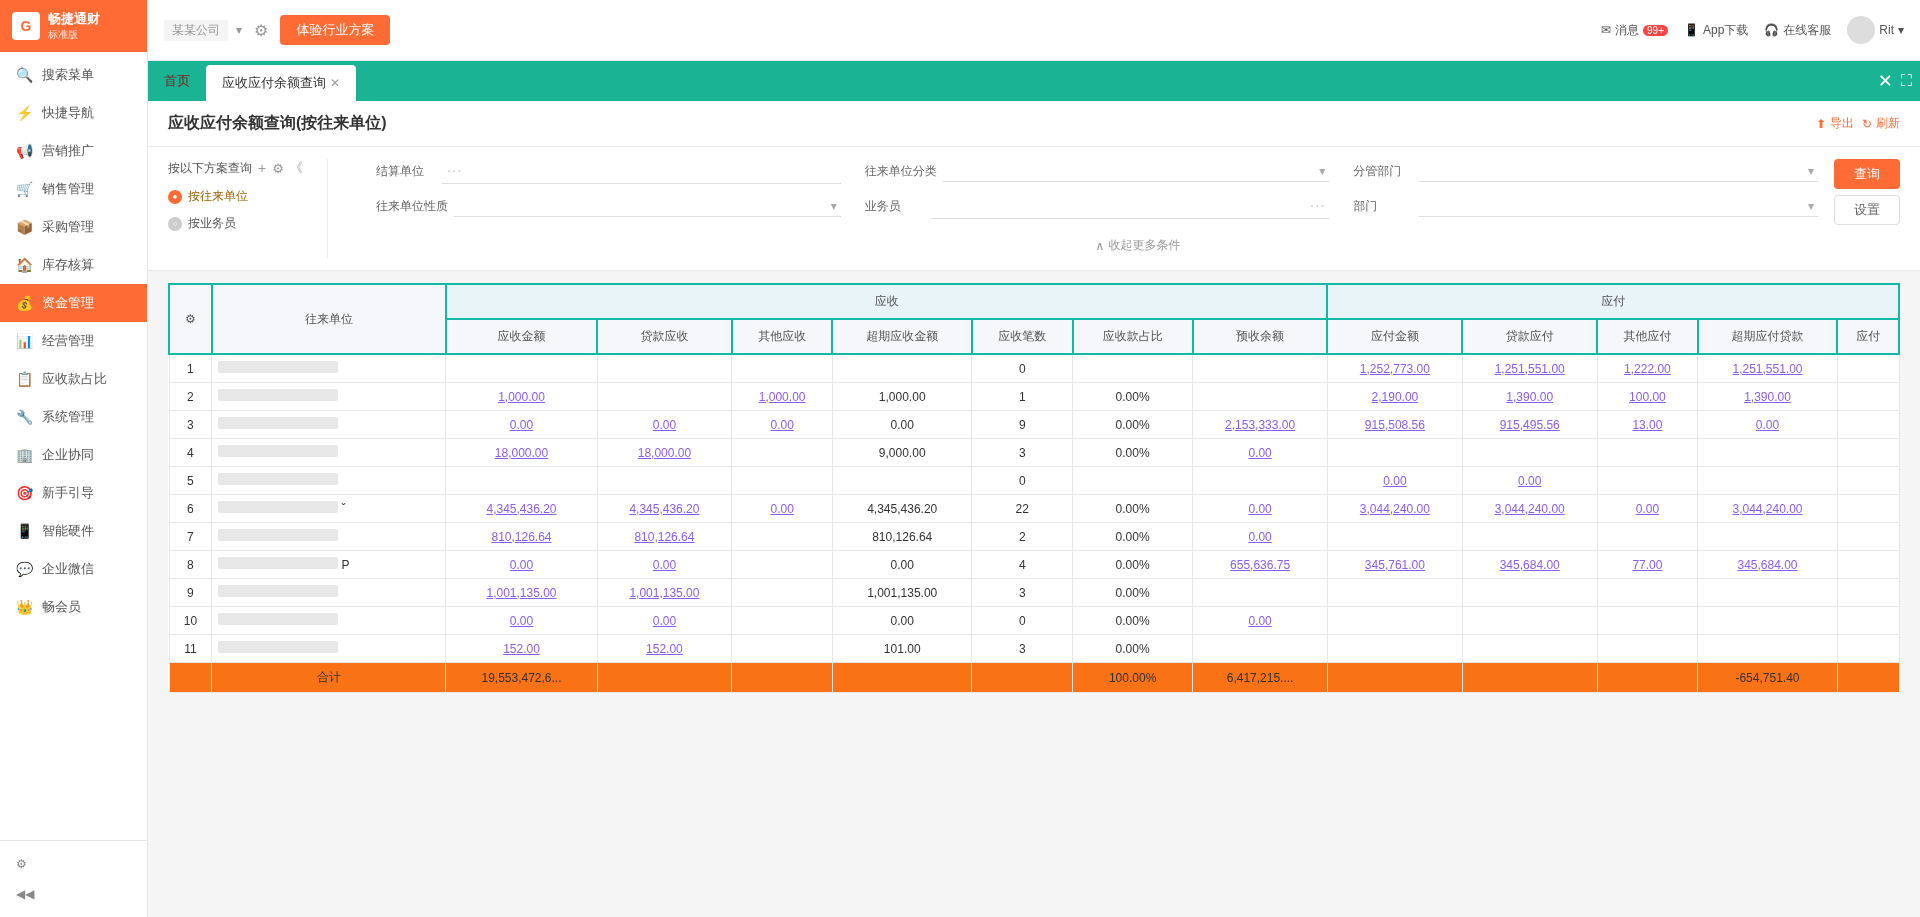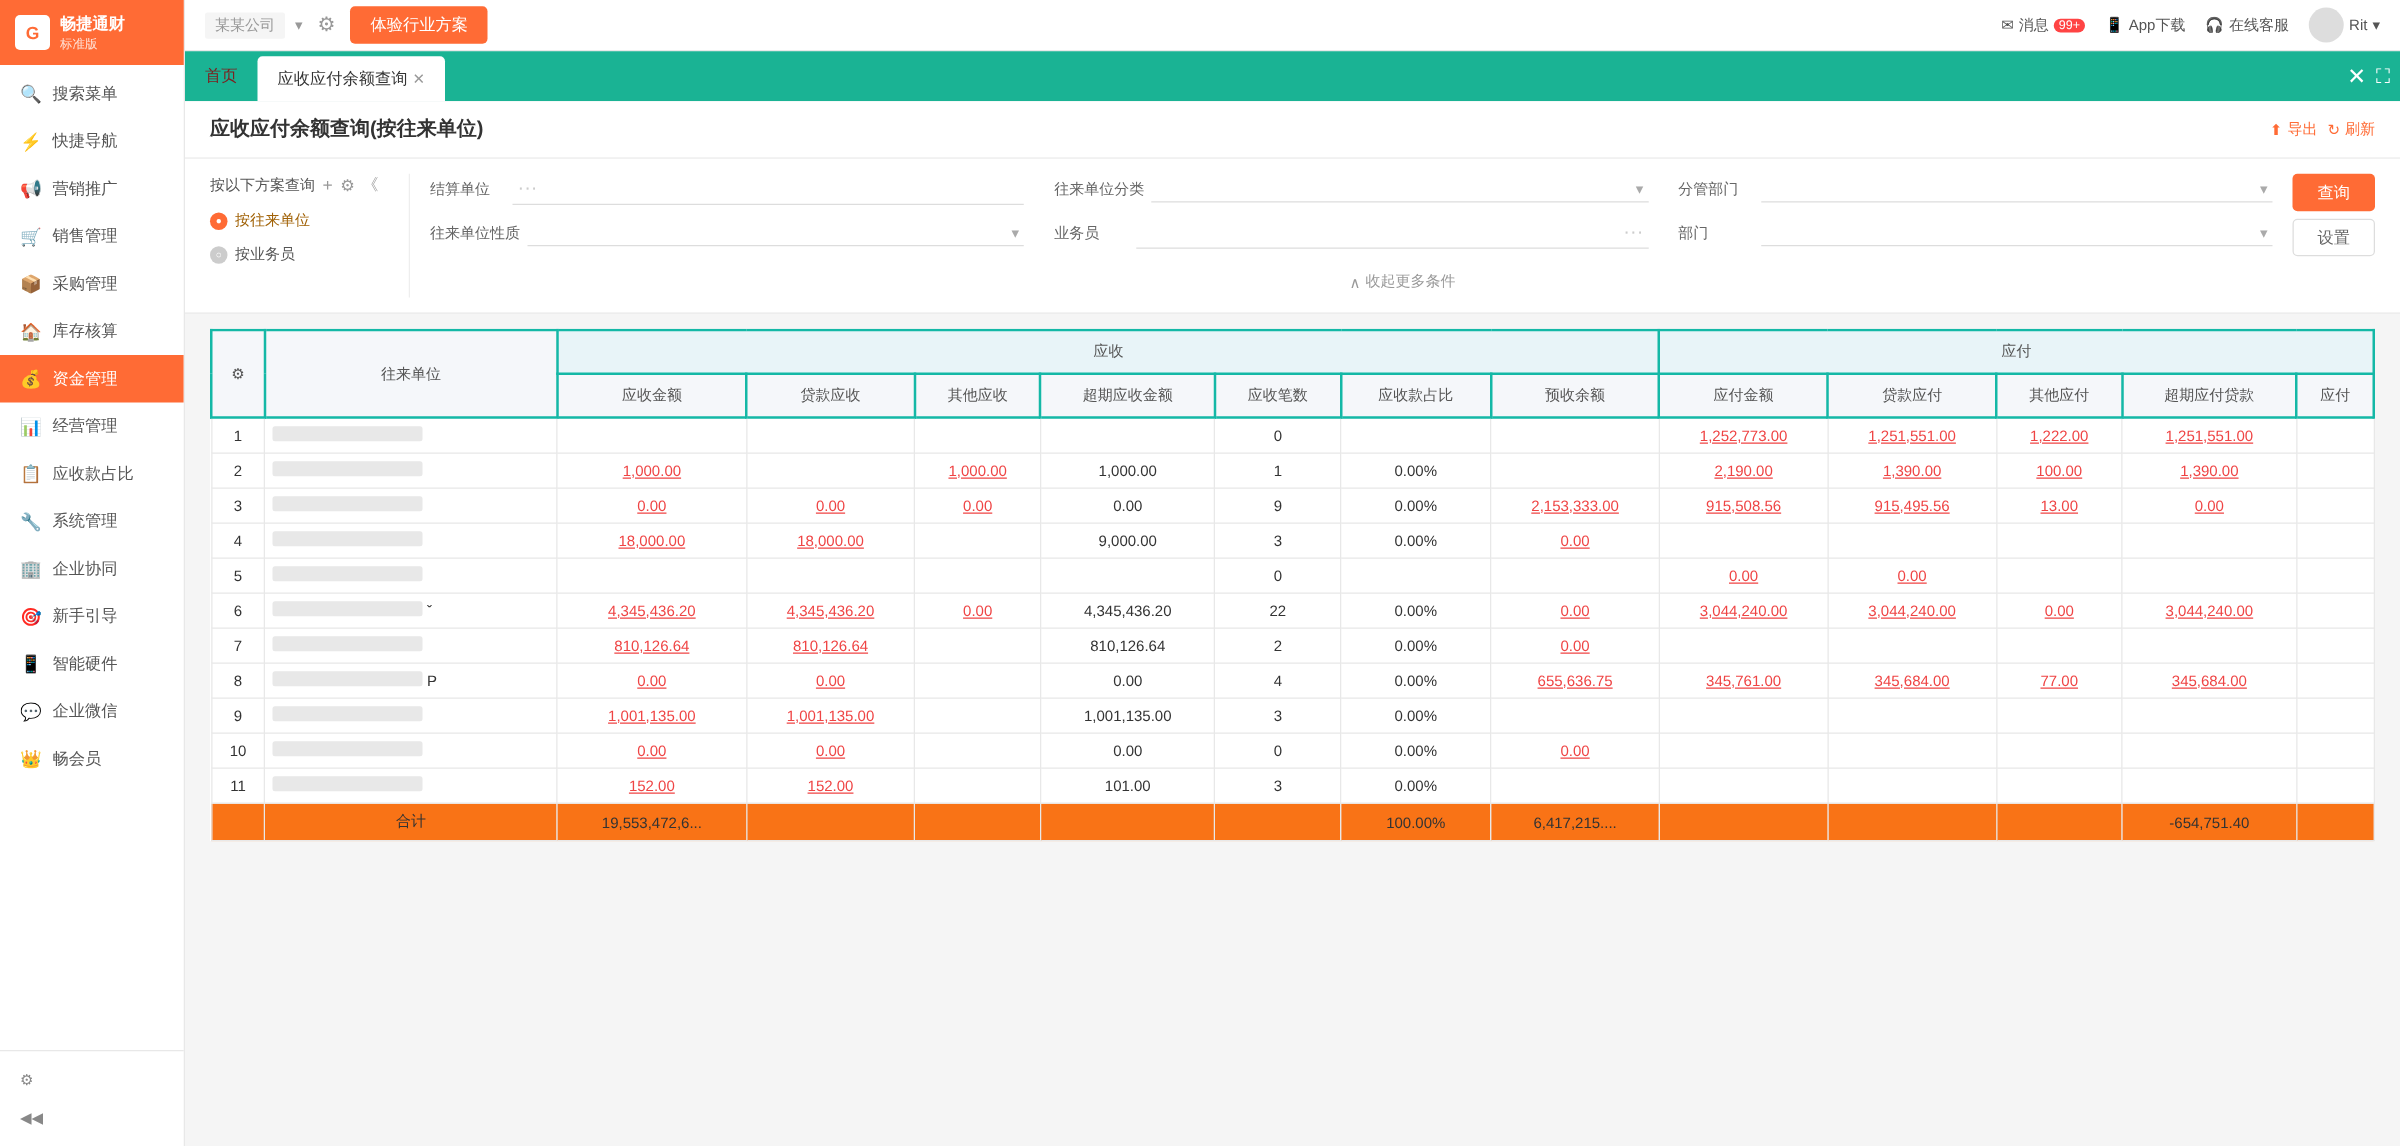--- a/index.html
+++ b/index.html
@@ -18,21 +18,21 @@
     .sidebar-item { display: flex; align-items: center; gap: 8px; padding: 10px 16px; cursor: pointer; color: #555; font-size: 13px; }
     .sidebar-item.active { background: #ff6b35; color: #fff; }
     .sidebar-item .icon { font-size: 14px; width: 18px; text-align: center; }
     .sidebar-bottom { padding: 8px 0; border-top: 1px solid #e8e8e8; }
     .sidebar-bottom-item { display: flex; align-items: center; gap: 8px; padding: 8px 16px; cursor: pointer; color: #888; font-size: 12px; }
 
     
     .main-content { flex: 1; display: flex; flex-direction: column; overflow: hidden; }
 
     
-    .top-bar { height: 41px; background: #fff; display: flex; align-items: center; padding: 16px 16px; border-bottom: 1px solid #e8e8e8; gap: 12px; }
+    .top-bar { height: 61px; background: #fff; display: flex; align-items: center; padding: 16px 16px; border-bottom: 1px solid #e8e8e8; gap: 12px; }
     .breadcrumb-area { display: flex; align-items: center; gap: 8px; flex: 1; }
     .company-name { color: #999; font-size: 12px; background: #f5f5f5; padding: 2px 8px; border-radius: 2px; }
     .nav-arrow { color: #999; font-size: 12px; cursor: pointer; }
     .gear-btn { color: #999; font-size: 16px; cursor: pointer; padding: 4px; }
     .orange-btn { background: #ff6b35; color: #fff; border: none; padding: 6px 16px; border-radius: 4px; cursor: pointer; font-size: 13px; }
     .top-actions { display: flex; align-items: center; gap: 16px; margin-left: auto; }
     .top-action-item { display: flex; align-items: center; gap: 4px; color: #555; font-size: 12px; cursor: pointer; }
     .badge { background: #ff4444; color: #fff; border-radius: 8px; padding: 0 4px; font-size: 10px; min-width: 16px; text-align: center; }
     .user-avatar { width: 28px; height: 28px; background: #ddd; border-radius: 50%; }
 
@@ -63,21 +63,21 @@
     .collapse-row { display: flex; justify-content: center; padding: 4px 0; }
     .collapse-btn { color: #999; font-size: 12px; cursor: pointer; display: flex; align-items: center; gap: 4px; }
 
     
     .table-wrapper { padding: 12px 20px; }
     .data-table { width: 100%; border-collapse: collapse; background: #fff; font-size: 12px; }
     .data-table th { background: #f5f7fa; color: #555; font-weight: normal; padding: 8px 6px; text-align: center; border: 2px solid #14b8a6; white-space: nowrap; }
     .data-table th.group-header { background: #e8f4f8; font-weight: 500; }
     .data-table td { padding: 6px 6px; border: 1px solid #e8e8e8; text-align: center; white-space: nowrap; color: #333; }
     .data-table td.name-cell { text-align: left; }
-    .data-table td a, .data-table td .link { color: #ef4444; text-decoration: underline; cursor: pointer; margin-top: 32px; }
+    .data-table td a, .data-table td .link { color: #8b5cf6; text-decoration: underline; cursor: pointer; margin-top: 32px; }
     .data-table .total-row td { background: #f97316; font-weight: 400; }
     .row-num { color: #999; }
     .col-group-header { text-align: center; }
 
     
     ::-webkit-scrollbar { width: 6px; height: 6px; }
     ::-webkit-scrollbar-track { background: #f1f1f1; }
     ::-webkit-scrollbar-thumb { background: #ccc; border-radius: 3px; }
 
     .table-scroll-wrapper { overflow-x: auto; overflow-y: auto; max-height: 460px; }
@@ -242,21 +242,21 @@
             <div style="display:flex;align-items:center;gap:6px;padding:3px 0;cursor:pointer;">
               <span style="width:14px;height:14px;border-radius:50%;background:#ff6b35;display:inline-flex;align-items:center;justify-content:center;color:#fff;font-size:8px;">●</span>
               <span style="color:#a16207;font-size:12px;">按往来单位</span>
             </div>
             <div style="display:flex;align-items:center;gap:6px;padding:3px 0;cursor:pointer;margin-top:4px;">
               <span style="width:14px;height:14px;border-radius:50%;background:#ccc;display:inline-flex;align-items:center;justify-content:center;color:#fff;font-size:8px;">○</span>
               <span style="color:#555;font-size:12px;">按业务员</span>
             </div>
           </div>
 
-          <div style="flex:1;">
+          <div style="flex:1;margin-left:32px;">
             <div style="display:flex;gap:16px;align-items:flex-start;">
 
               <div style="flex:1;display:grid;grid-template-columns:repeat(3,1fr);gap:10px 24px;">
 
                 <div class="field-item">
                   <span class="field-label">结算单位</span>
                   <div class="field-select">
                     <span style="color:#ccc;font-size:16px;">···</span>
                   </div>
                 </div>

